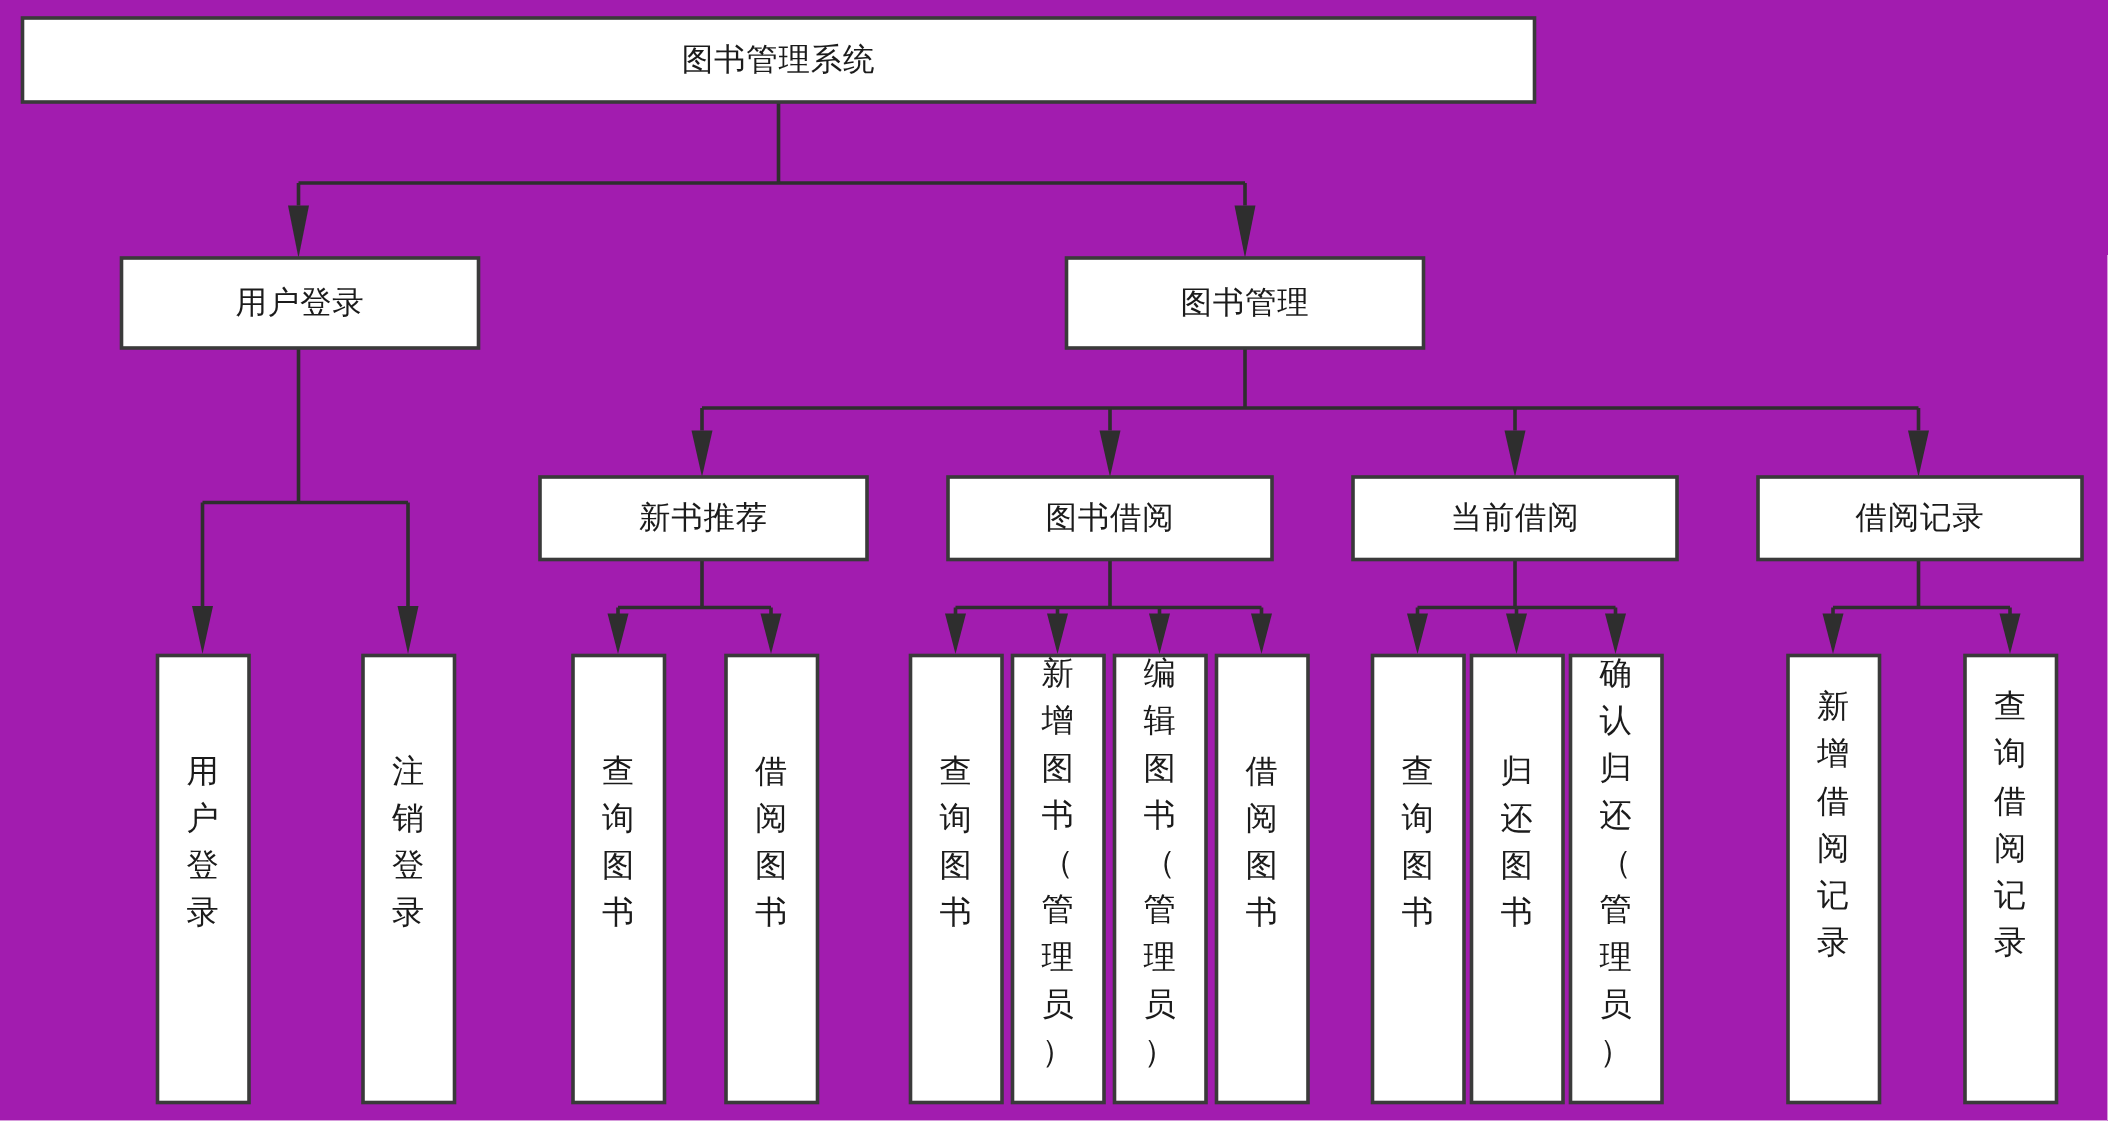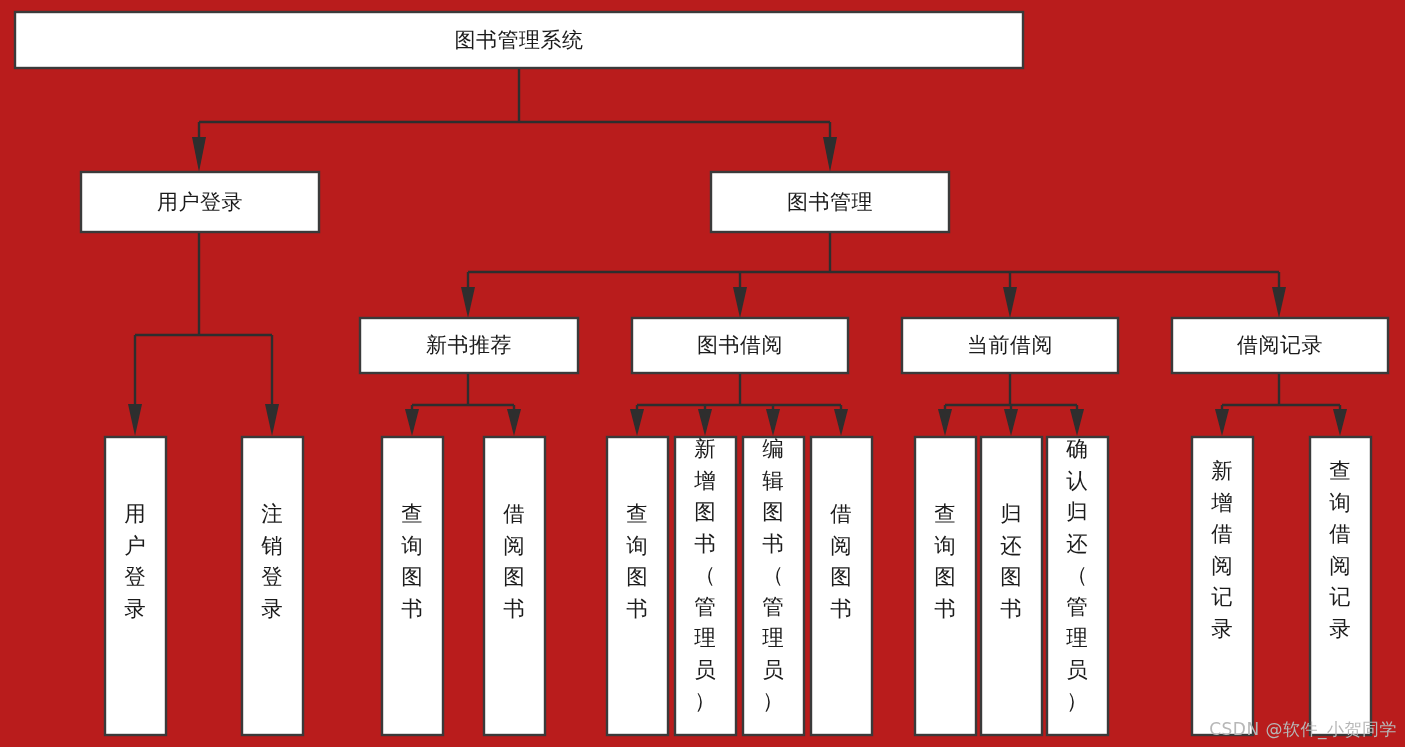--- a/index.html
+++ b/index.html
@@ -11,21 +11,21 @@
   body {
     width: 1405px;
     height: 747px;
     font-family: "DejaVu Sans", "Liberation Sans", sans-serif;
     overflow: hidden;
   }
   #diagram-root {
     position: relative;
     width: 1405px;
     height: 747px;
-    background: #b91c1c;
+    background: #a21caf;
   }
   svg#tree-svg {
     position: absolute;
     left: 0;
     top: 0;
     width: 1405px;
     height: 747px;
     display: block;
   }
   .node-box {
@@ -237,14 +237,13 @@
       <rect class="node-box" x="1192" y="437" width="61" height="298"></rect>
       <text class="node-label-v"><tspan x="1222" y="478">新</tspan><tspan x="1222" y="509.5">增</tspan><tspan x="1222" y="541">借</tspan><tspan x="1222" y="572.5">阅</tspan><tspan x="1222" y="604">记</tspan><tspan x="1222" y="635.5">录</tspan></text>
     </g>
     <g>
       <rect class="node-box" x="1310" y="437" width="61" height="298"></rect>
       <text class="node-label-v"><tspan x="1340" y="478">查</tspan><tspan x="1340" y="509.5">询</tspan><tspan x="1340" y="541">借</tspan><tspan x="1340" y="572.5">阅</tspan><tspan x="1340" y="604">记</tspan><tspan x="1340" y="635.5">录</tspan></text>
     </g>
 
   </svg>
 
-  <div class="watermark">CSDN @软件_小贺同学</div>
 </div>
 
 </body></html>

